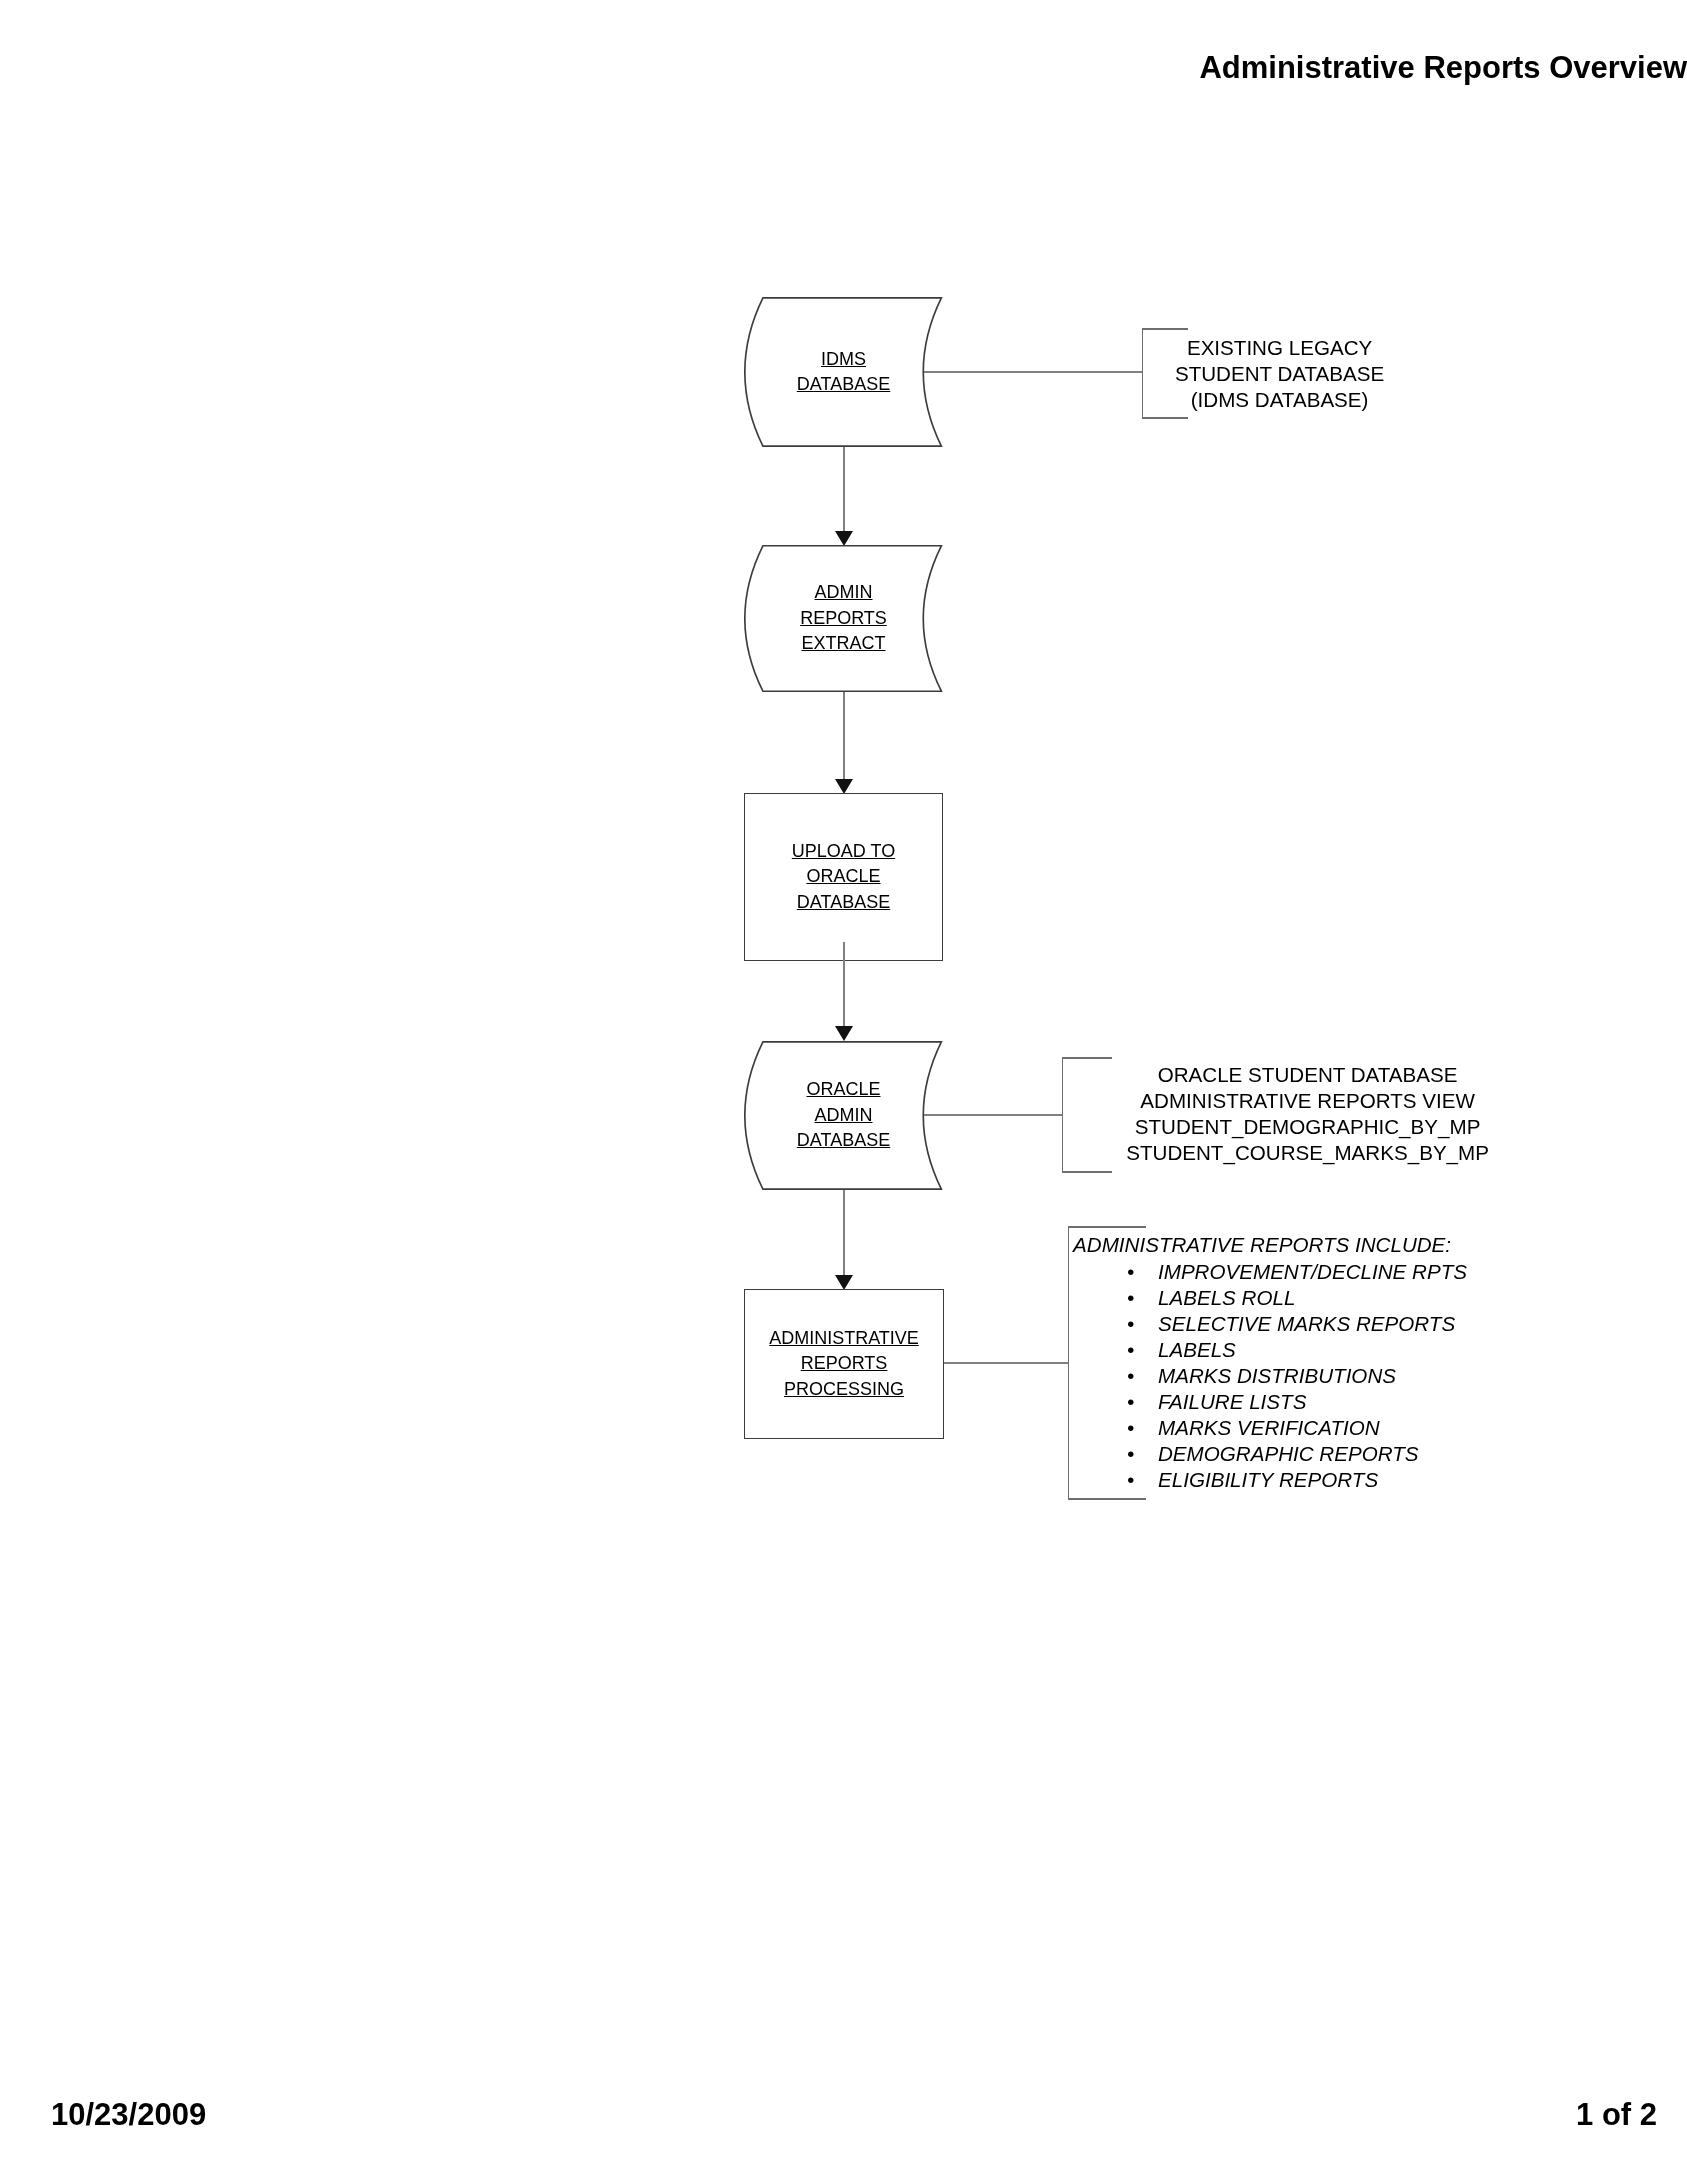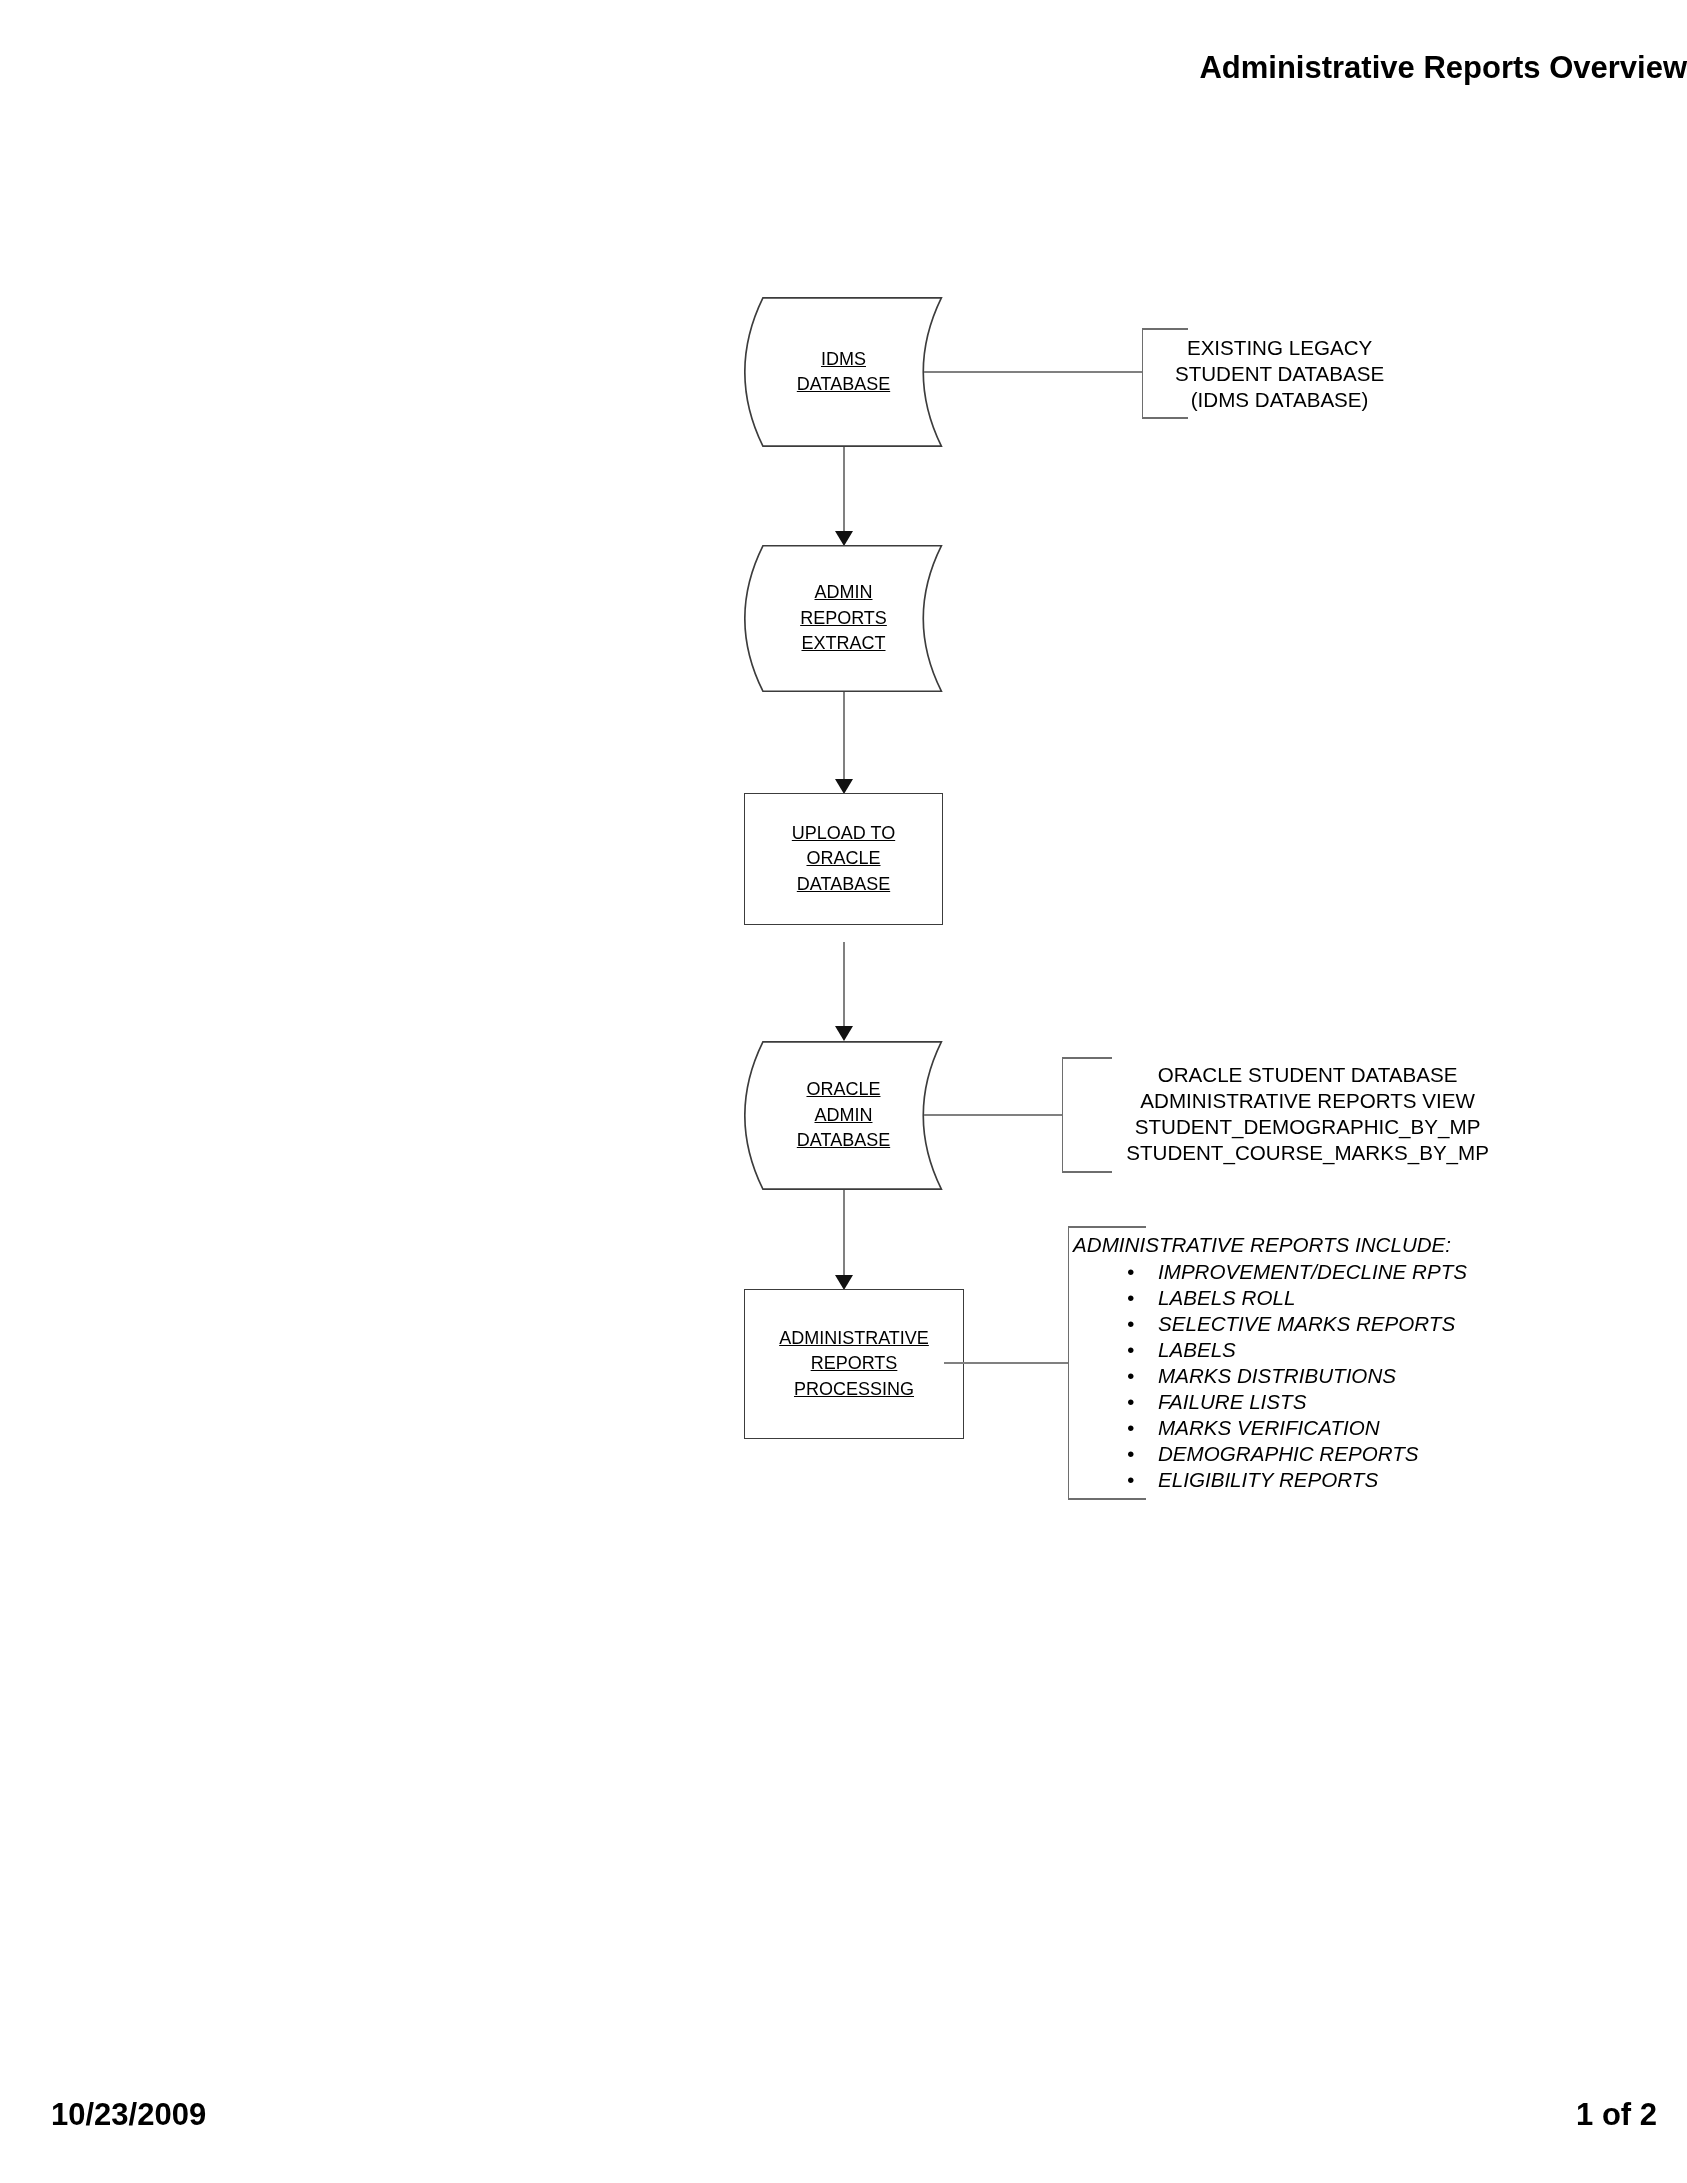--- a/index.html
+++ b/index.html
@@ -107,21 +107,21 @@
     <path d="M 23 1 L 240 1 Q 196 91 240 181 L 23 181 Q -21 91 23 1 Z" fill="#ffffff" stroke="#3c3c3c" stroke-width="2"></path>
   </svg>
   <div class="node-label">ADMIN
 REPORTS
 EXTRACT</div>
 </div>
 
 <div class="conn-v" style="left:843px; top:692px; height:87px;"></div>
 <div class="arrow-down" style="left:835px; top:779px;"></div>
 
-<div class="node process" style="left:744px; top:793px; width:199px; height:132px;">
+<div class="node process" style="left:744px; top:793px; width:199px; height:168px;">
   <div class="node-label">UPLOAD TO
 ORACLE
 DATABASE</div>
 </div>
 
 <div class="conn-v" style="left:843px; top:942px; height:85px;"></div>
 <div class="arrow-down" style="left:835px; top:1026px;"></div>
 
 <div class="node stored" style="left:744px; top:1041px; width:199px; height:149px;">
   <svg class="shape-svg" viewBox="0 0 242 182" preserveAspectRatio="none">
@@ -137,21 +137,21 @@
 <div class="bracket" style="left:1062px; top:1057px; height:116px; width:486px; --stub:49px;">
   <div class="ann-text" style="left:6.6px; top:5px; width:476px;">ORACLE STUDENT DATABASE
 ADMINISTRATIVE REPORTS VIEW
 STUDENT_DEMOGRAPHIC_BY_MP
 STUDENT_COURSE_MARKS_BY_MP</div>
 </div>
 
 <div class="conn-v" style="left:843px; top:1190px; height:86px;"></div>
 <div class="arrow-down" style="left:835px; top:1275px;"></div>
 
-<div class="node process" style="left:744px; top:1289px; width:220px; height:150px;">
+<div class="node process" style="left:744px; top:1289px; width:200px; height:150px;">
   <div class="node-label">ADMINISTRATIVE
 REPORTS
 PROCESSING</div>
 </div>
 
 <div class="conn-h" style="left:944px; top:1362px; width:124px;"></div>
 
 <div class="bracket" style="left:1068px; top:1226px; height:274px; width:461px;font-style:italic; --stub:77px;">
   <div class="ann-header">ADMINISTRATIVE REPORTS INCLUDE:</div>
   <ul class="ann-list">

